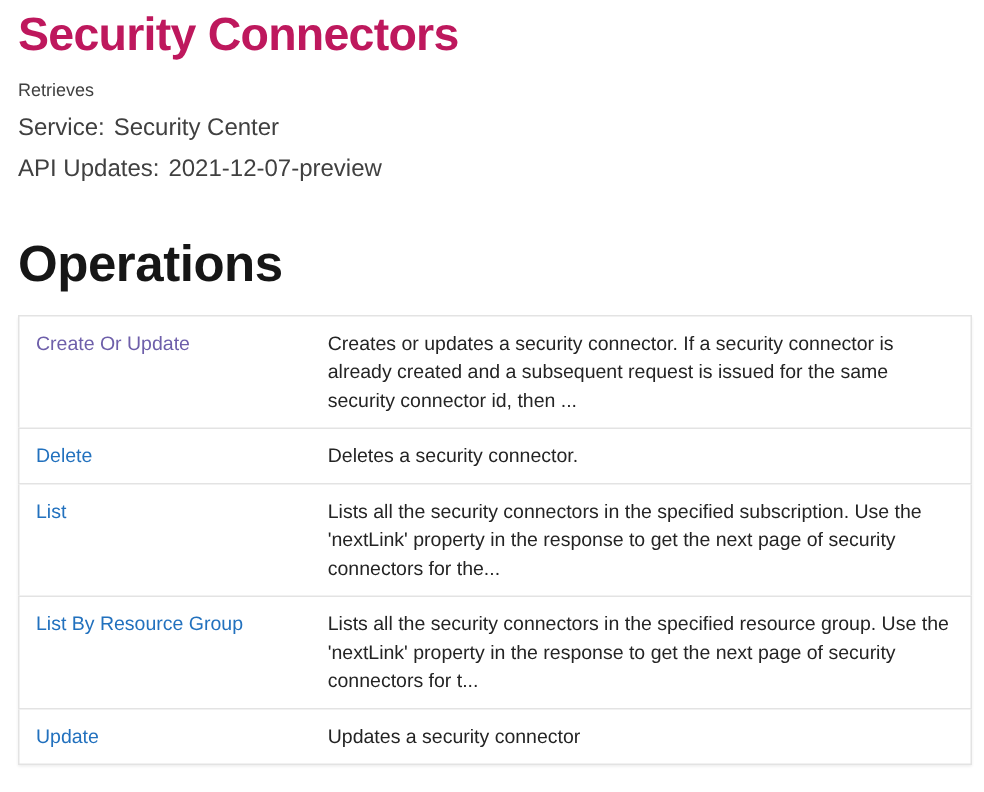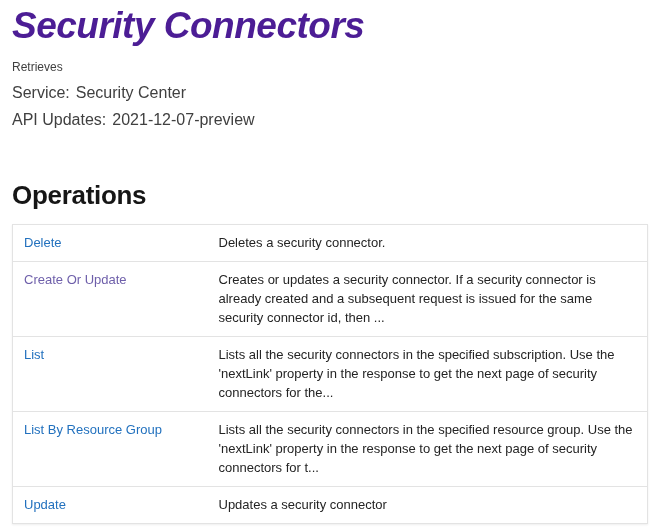--- a/index.html
+++ b/index.html
@@ -9,48 +9,47 @@
     height: 528px;
     background: #ffffff;
     font-family: "Liberation Sans", sans-serif;
     color: #242424;
     overflow: hidden;
   }
   .page {
     padding: 6px 8px 0 12px;
   }
   .page-title {
-    font-size: 37px;
+    font-size: 31px;
     font-weight: 700;
     letter-spacing: -0.5px;
-    color: #4c1d95;
+    color: #be185d;
     margin: 0 0 13px 0;
     line-height: 1.1;
-    font-style: italic;
   }
   .subtitle {
     font-size: 12px;
     color: #404040;
     margin: 0 0 10px 0;
   }
   .meta-line {
     font-size: 16px;
     color: #404040;
     margin: 0 0 9px 0;
   }
   .meta-line .meta-value {
     margin-left: 6px;
     color: #404040;
   }
   .section-title {
-    font-size: 26px;
+    font-size: 34px;
     font-weight: 700;
     letter-spacing: -0.3px;
     color: #161616;
-    margin: 52px 0 15px 0;
+    margin: 36px 0 15px 0;
     line-height: 1.1;
   }
   table.ops-table {
     width: 636px;
     border-collapse: collapse;
     border: 1px solid var(--table-border, #e3e3e3);
     box-shadow: 0 1px 2px rgba(0,0,0,0.07);
   }
   table.ops-table td {
     vertical-align: top;
@@ -88,29 +87,29 @@
   <p class="meta-line">
     <span>API Updates:</span><span class="meta-value">2021-12-07-preview</span>
   </p>
 
   <h2 class="section-title">Operations</h2>
 
   <table class="ops-table">
     <tbody>
       <tr>
         <td class="op-name-cell">
+          <a class="op-link visited">Create Or Update</a>
+        </td>
+        <td class="op-desc-cell">Creates or updates a security connector. If a security connector is already created and a subsequent request is issued for the same security connector id, then ...</td>
+      </tr>
+      <tr>
+        <td class="op-name-cell">
           <a class="op-link">Delete</a>
         </td>
         <td class="op-desc-cell">Deletes a security connector.</td>
-      </tr>
-      <tr>
-        <td class="op-name-cell">
-          <a class="op-link visited">Create Or Update</a>
-        </td>
-        <td class="op-desc-cell">Creates or updates a security connector. If a security connector is already created and a subsequent request is issued for the same security connector id, then ...</td>
       </tr>
       <tr>
         <td class="op-name-cell">
           <a class="op-link">List</a>
         </td>
         <td class="op-desc-cell">Lists all the security connectors in the specified subscription. Use the 'nextLink' property in the response to get the next page of security connectors for the...</td>
       </tr>
       <tr>
         <td class="op-name-cell">
           <a class="op-link">List By Resource Group</a>

